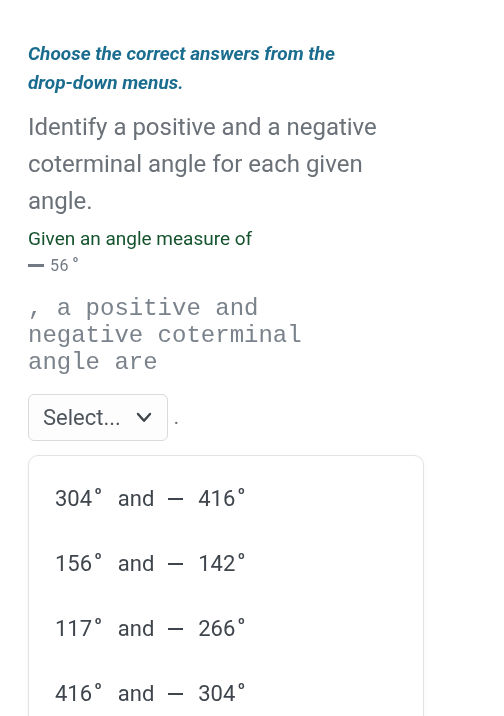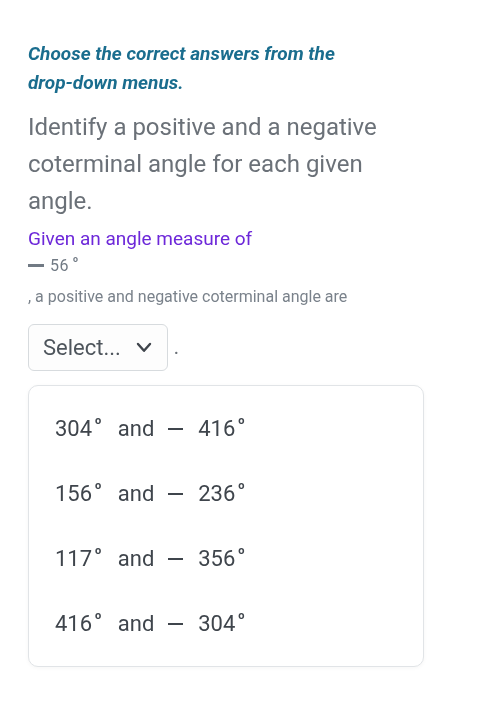--- a/index.html
+++ b/index.html
@@ -25,21 +25,21 @@
     margin: 0 0 12px 0;
   }
   .prompt {
     font-size: 24px;
     line-height: 1.55;
     color: #6b7178;
     margin: 0 0 6px 0;
   }
   .prompt2 {
     font-size: 19px;
-    color: #6d28d9;
+    color: #14532d;
     margin: 0;
   }
   .angle-line {
     margin: 6px 0 12px 0;
     font-size: 16px;
     color: #717a84;
     letter-spacing: 0.5px;
   }
   .minus {
     display: inline-block;
@@ -53,23 +53,24 @@
   }
   .deg {
     font-size: 0.55em;
     vertical-align: super;
     font-weight: 700;
     margin-left: 4px;
     position: relative;
     top: -2px;
   }
   .after-angle {
-    font-size: 16px;
+    font-size: 24px;
     color: #7a828b;
-    margin: 12px 0 18px 0;
+    margin: 20px 0 18px 0;
+    font-family: Liberation Mono, monospace;
   }
 
   .select-row {
     display: flex;
     align-items: center;
     gap: 6px;
     margin: 0 0 14px 0;
   }
   .select-box {
     display: inline-flex;
@@ -158,28 +159,28 @@
       <span class="num">304</span><span class="deg">o</span>
       <span class="and">and</span>
       <span class="minus"></span>
       <span class="num">416</span><span class="deg">o</span>
     </div>
 
     <div class="dd-item">
       <span class="num">156</span><span class="deg">o</span>
       <span class="and">and</span>
       <span class="minus"></span>
-      <span class="num">236</span><span class="deg">o</span>
+      <span class="num">142</span><span class="deg">o</span>
     </div>
 
     <div class="dd-item">
       <span class="num">117</span><span class="deg">o</span>
       <span class="and">and</span>
       <span class="minus"></span>
-      <span class="num">356</span><span class="deg">o</span>
+      <span class="num">266</span><span class="deg">o</span>
     </div>
 
     <div class="dd-item">
       <span class="num">416</span><span class="deg">o</span>
       <span class="and">and</span>
       <span class="minus"></span>
       <span class="num">304</span><span class="deg">o</span>
     </div>
 
   </div>

